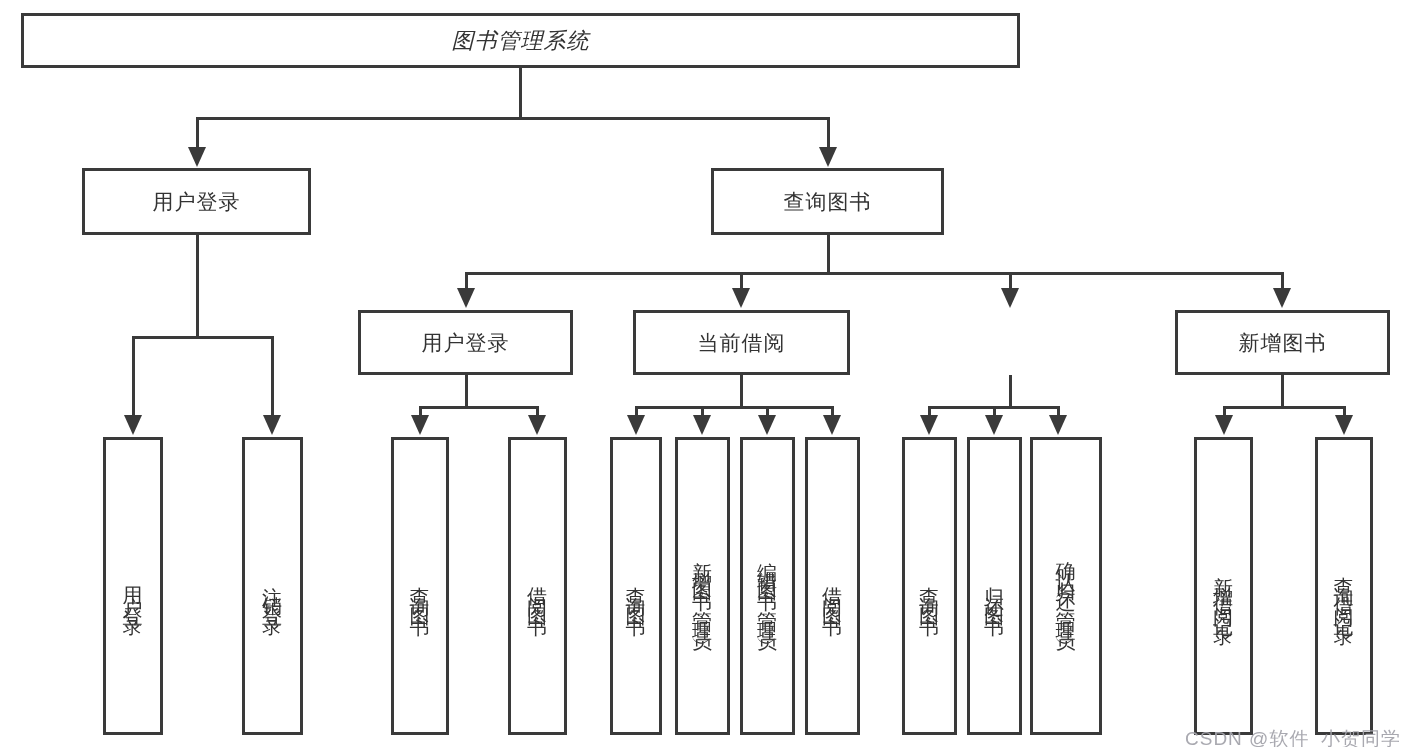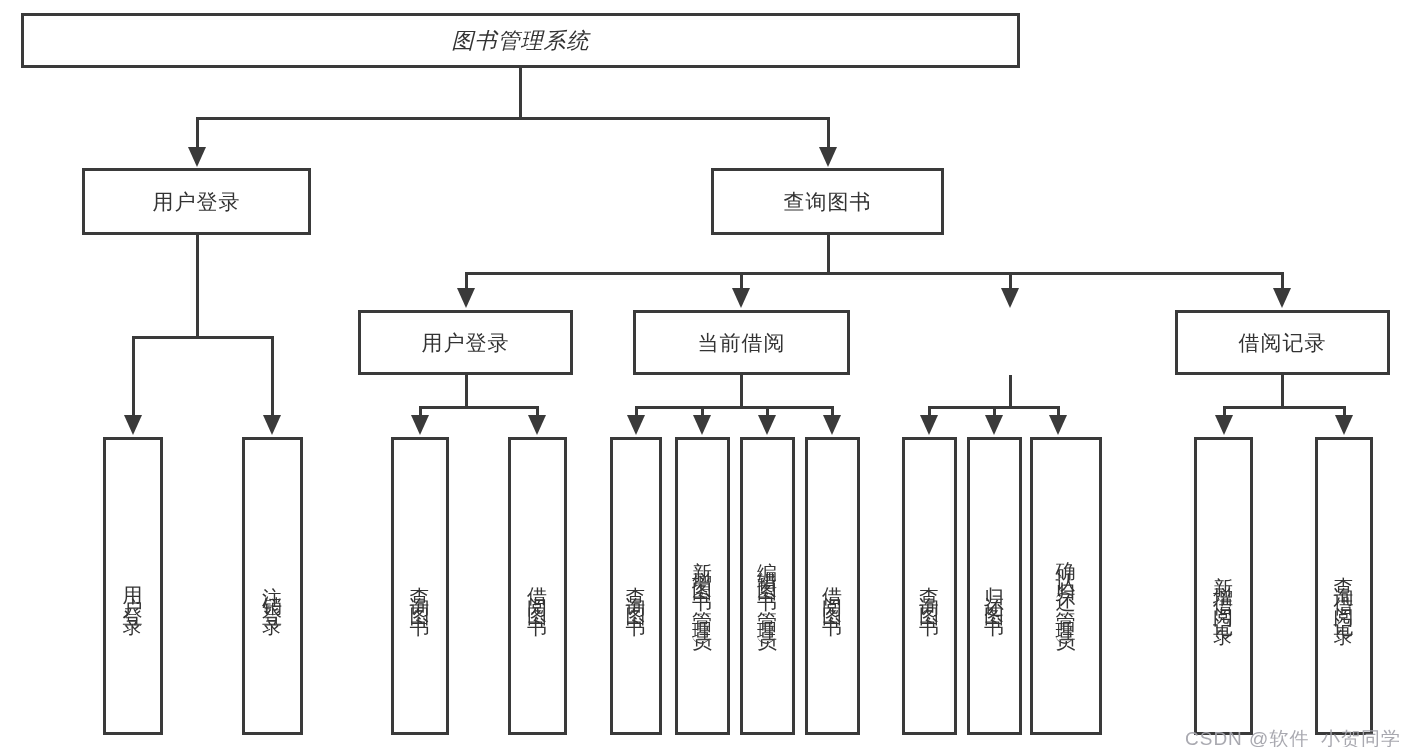--- a/index.html
+++ b/index.html
@@ -70,21 +70,21 @@
   <div class="vl" style="left:1281px;top:272px;height:18px;"></div>
   <div class="ah" style="left:1273px;top:288px;"></div>
 
   <div class="box" style="left:358px;top:310px;width:215px;height:65px;">
     <span class="hlabel">用户登录</span>
   </div>
   <div class="box" style="left:633px;top:310px;width:217px;height:65px;">
     <span class="hlabel">当前借阅</span>
   </div>
   <div class="box" style="left:1175px;top:310px;width:215px;height:65px;">
-    <span class="hlabel">借阅记录</span>
+    <span class="hlabel">新增图书</span>
   </div>
 
   <div class="vl" style="left:465px;top:375px;height:33px;"></div>
   <div class="hl" style="left:419px;top:406px;width:120px;"></div>
   <div class="vl" style="left:419px;top:406px;height:11px;"></div>
   <div class="ah" style="left:411px;top:415px;"></div>
   <div class="vl" style="left:536px;top:406px;height:11px;"></div>
   <div class="ah" style="left:528px;top:415px;"></div>
 
   <div class="vl" style="left:740px;top:375px;height:33px;"></div>

